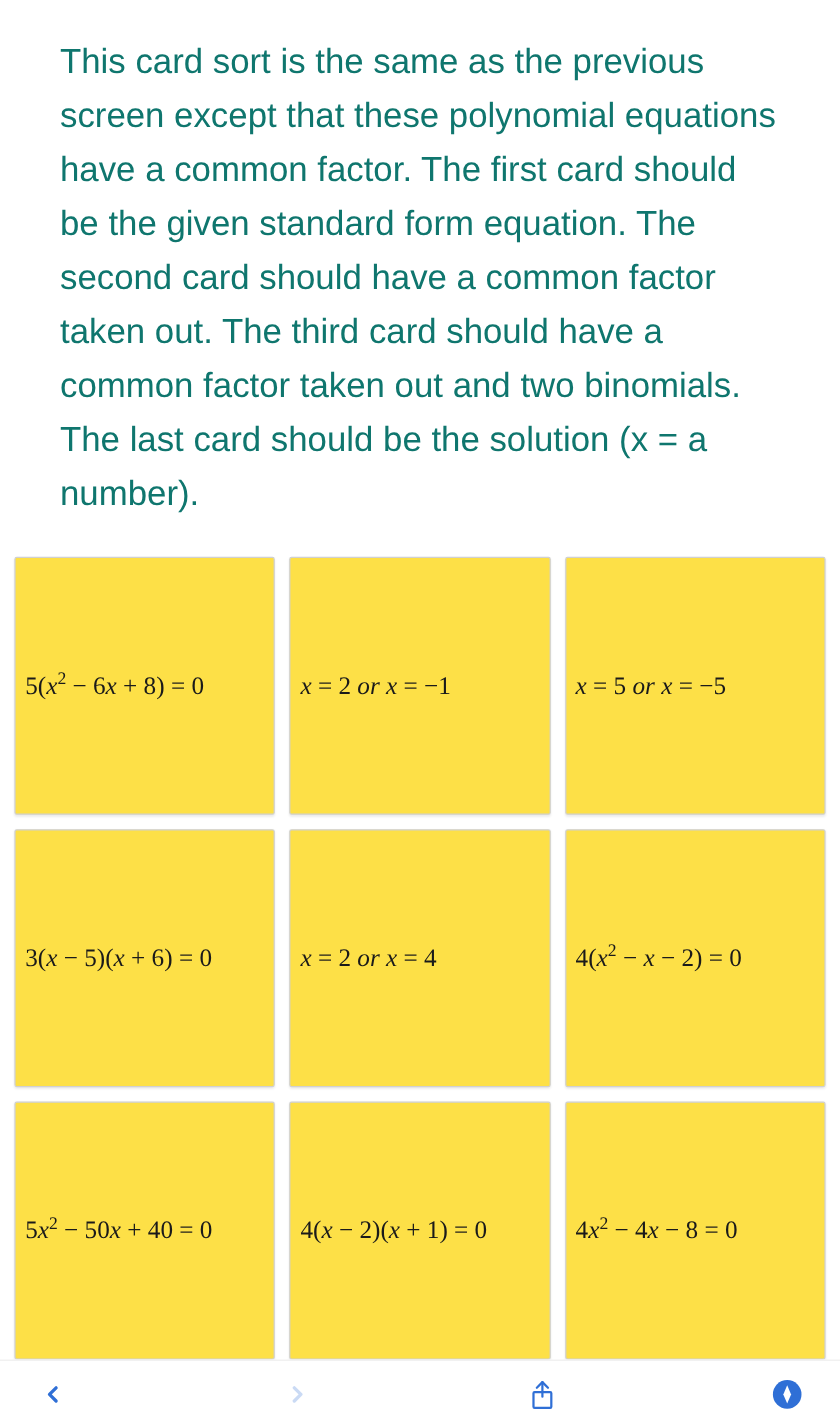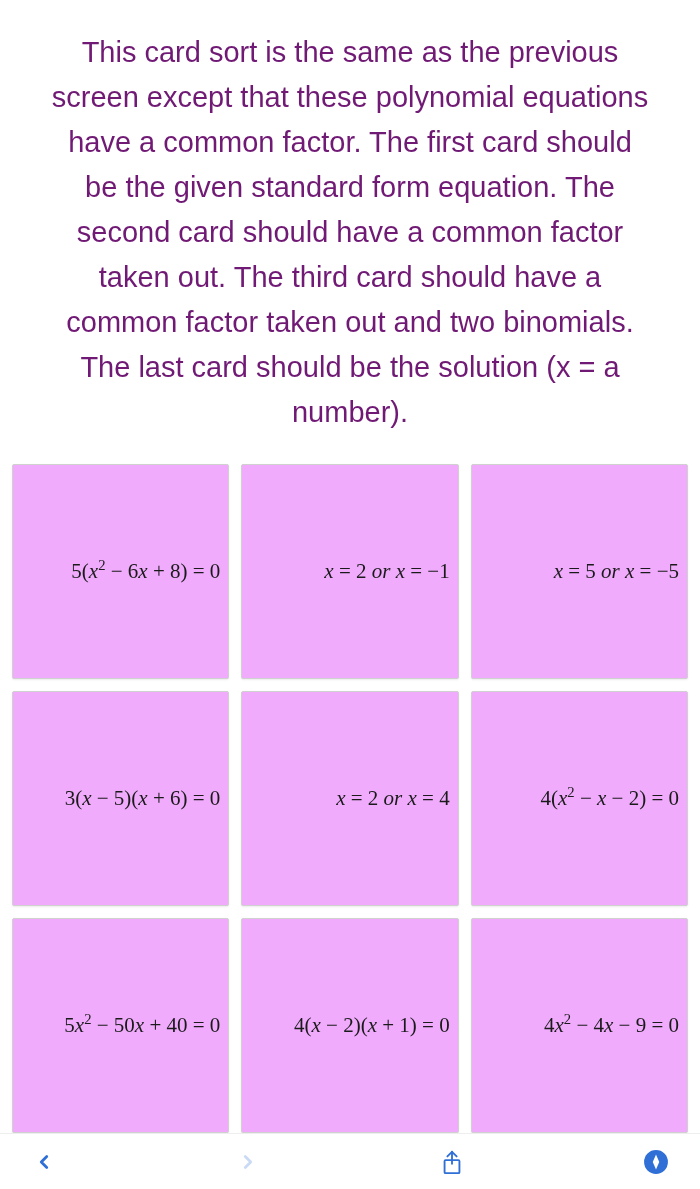--- a/index.html
+++ b/index.html
@@ -11,41 +11,40 @@
       font-family: -apple-system, BlinkMacSystemFont, "Segoe UI", Helvetica, Arial, sans-serif;
       width: 700px;
       height: 1189px;
       background: #fff;
       display: flex;
       flex-direction: column;
       overflow: hidden;
     }
     .instructions {
       padding: 30px 50px 30px 50px;
-      text-align: center;
       font-size: 29px;
       line-height: 1.55;
-      color: #701a75;
+      color: #0f766e;
       font-weight: 400;
     }
     .cards-area {
       display: grid;
       grid-template-columns: repeat(3, 1fr);
       gap: 12px;
       padding: 0 12px;
       flex: 1;
     }
     .card {
-      background: #f0abfc;
+      background: #fde047;
       border: 1px solid #d0d0d0;
       border-radius: 2px;
       box-shadow: 0 1px 2px rgba(0,0,0,0.08);
       display: flex;
       align-items: center;
-      justify-content: flex-end;
+      justify-content: flex-start;
       font-family: "Times New Roman", serif;
       font-size: 21px;
       color: #1a1a1a;
       padding: 8px;
       min-height: 64px;
       cursor: move;
       user-select: none;
       white-space: nowrap;
     }
     .math {
@@ -112,21 +111,21 @@
   <div class="card">
       <span class="math"><span class="up">4(</span>x<sup><span class="up">2</span></sup> <span class="up">−</span> x <span class="up">− 2) = 0</span></span>
     </div>
   <div class="card">
       <span class="math"><span class="up">5</span>x<sup><span class="up">2</span></sup> <span class="up">− 50</span>x <span class="up">+ 40 = 0</span></span>
     </div>
   <div class="card">
       <span class="math"><span class="up">4(</span>x <span class="up">− 2)(</span>x <span class="up">+ 1) = 0</span></span>
     </div>
   <div class="card">
-      <span class="math"><span class="up">4</span>x<sup><span class="up">2</span></sup> <span class="up">− 4</span>x <span class="up">− 9 = 0</span></span>
+      <span class="math"><span class="up">4</span>x<sup><span class="up">2</span></sup> <span class="up">− 4</span>x <span class="up">− 8 = 0</span></span>
     </div>
 </div>
 
 <div class="bottom-bar">
   <div class="nav-icon">
     <svg viewBox="0 0 24 24" fill="none" stroke="#2f6fd6" stroke-width="3" stroke-linecap="round" stroke-linejoin="round">
         <polyline points="15 18 9 12 15 6"></polyline>
       </svg>
   </div>
   <div class="nav-icon disabled">

